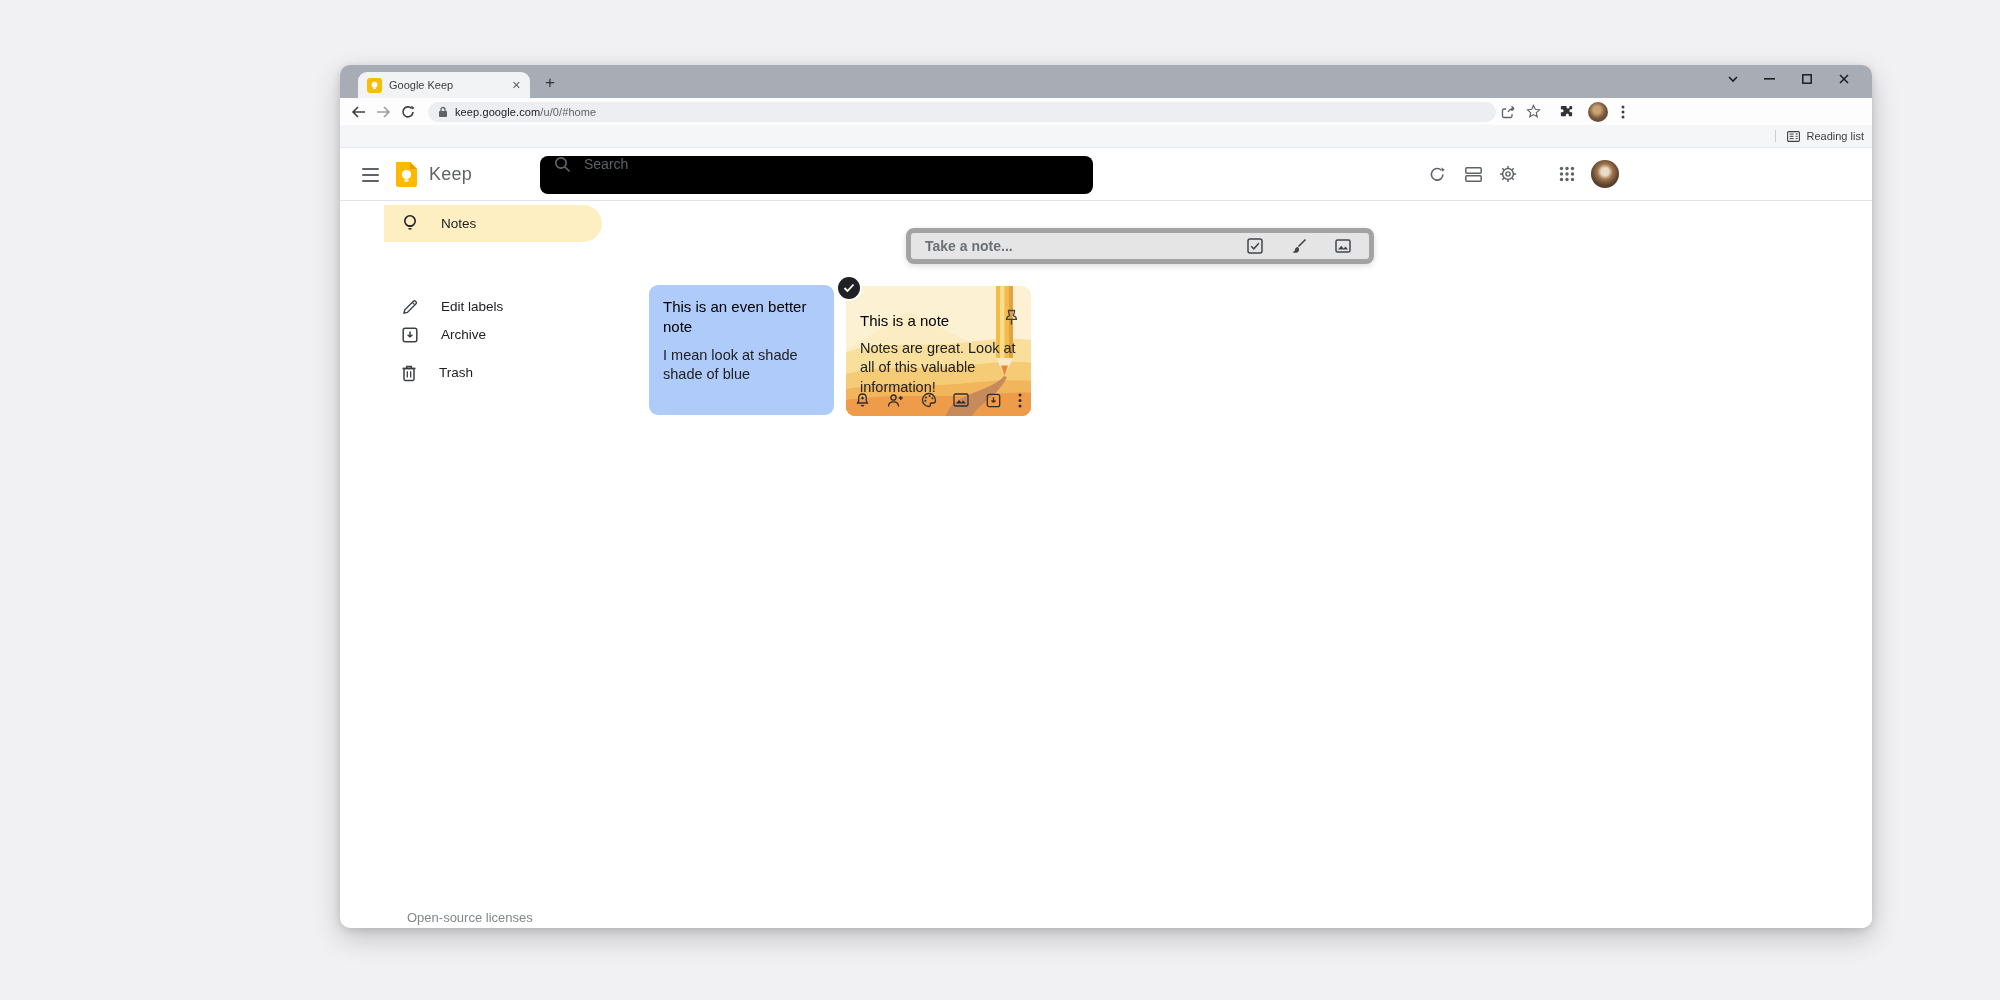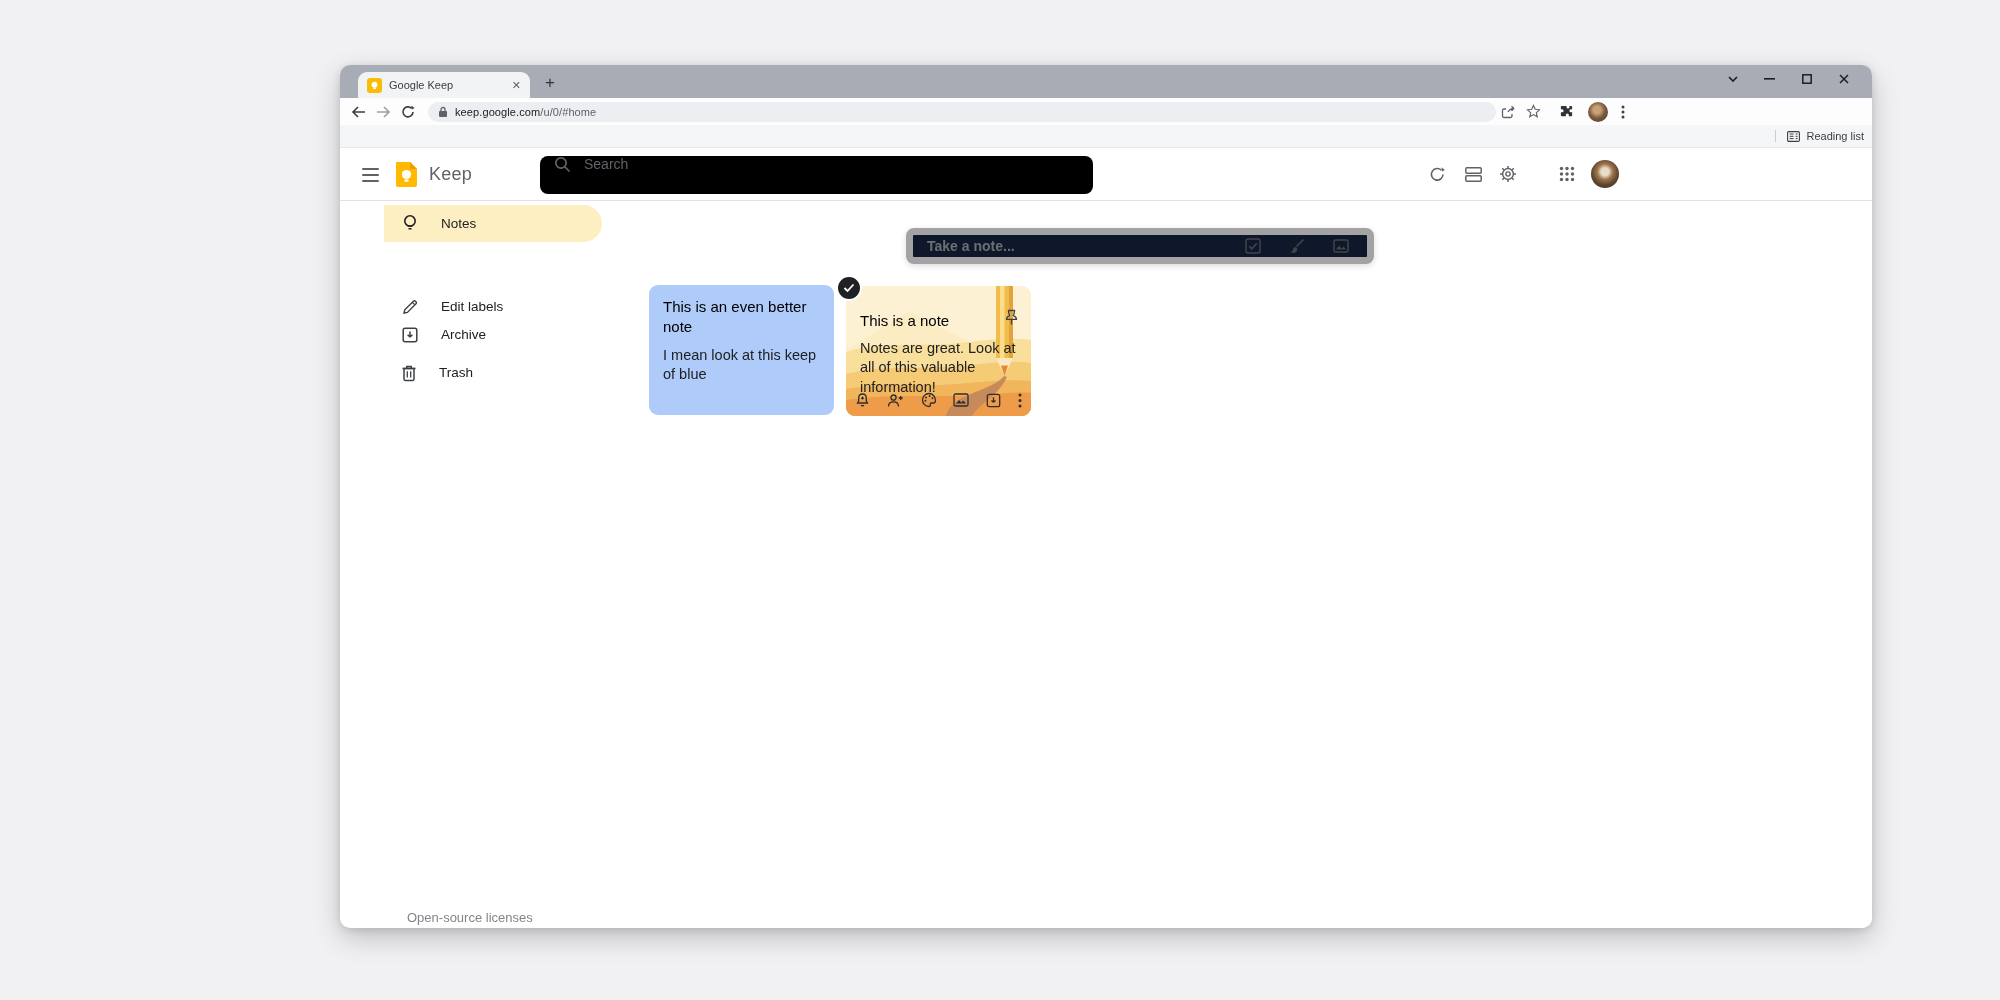--- a/index.html
+++ b/index.html
@@ -55,21 +55,21 @@
   .search-ph{font-size:14px;color:#5f6368;}
   .hd-icon{position:absolute;top:13px;width:26px;height:26px;display:flex;align-items:center;justify-content:center;color:#5f6368;}
   .avatar-md{position:absolute;left:1251px;top:12px;width:28px;height:28px;border-radius:50%;
     background:radial-gradient(circle at 50% 42%, #e8dcc8 0 18%, #a0764c 36%, #5d4431 62%, #3f2f23 100%);}
   
   .main{position:absolute;top:137px;left:0;right:0;bottom:0;background:#fff;margin-left:44px;}
   .side-pill{position:absolute;left:0;top:3px;width:218px;height:37px;background:#feefc3;border-radius:0 20px 20px 0;}
   .side-item{position:absolute;left:0;width:218px;height:37px;display:flex;align-items:center;gap:22px;padding-left:17px;box-sizing:border-box;color:#3c4043;}
   .side-label{font-size:13.5px;color:#202124;font-weight:500;}
   .composer{
-    position:absolute;left:522px;top:26px;width:468px;height:36px;background:#0f172a;border:7px solid #a3a3a3;border-radius:8px;
+    position:absolute;left:522px;top:26px;width:468px;height:36px;background:#e5e5e5;border:5px solid #a3a3a3;border-radius:8px;
     box-shadow:0 2px 6px rgba(0,0,0,.14);display:flex;align-items:center;box-sizing:border-box;padding:11px 14px;
   }
   .composer-ph{font-size:14px;font-weight:bold;color:#6b7075;flex:1;}
   .composer-icons{display:flex;align-items:center;gap:28px;color:#41464b;padding-right:4px;}
   
   .note{position:absolute;width:185px;height:130px;border-radius:9px;box-sizing:border-box;overflow:hidden;}
   .note-blue{left:265px;top:83px;background:#aecbfa;padding:12px 14px;}
   .note-orange{left:462px;top:84px;}
   .note-illustration{position:absolute;inset:0;}
   .note-title{font-size:15px;font-weight:normal;color:#000000;line-height:1.35;}
@@ -324,21 +324,21 @@
           <svg width="16" height="16" viewBox="0 0 16 16">
               <rect x="1" y="2" width="14" height="12" rx="1.6" fill="none" stroke="#41464b" stroke-width="1.5"></rect>
               <path d="M3 11.5 L6.2 7.8 L8.6 10.4 L10.6 8.4 L13 11.5 Z" fill="#41464b"></path>
             </svg>
         </span>
       </span>
     </div>
 
     <div class="note note-blue">
       <div class="note-title">This is an even better note</div>
-      <div class="note-body">I mean look at this keep of blue</div>
+      <div class="note-body">I mean look at shade shade of blue</div>
     </div>
 
     <div class="note note-orange">
       <div class="note-illustration">
         <svg width="185" height="130" viewBox="0 0 185 130" preserveAspectRatio="none">
           <rect width="185" height="130" fill="#fcf1d3"></rect>
           <polygon points="0,64 62,26 140,64" fill="#f9e8b8" opacity="0.55"></polygon>
           <path d="M0,66 C30,56 70,60 100,58 C130,56 160,50 185,54 L185,130 L0,130 Z" fill="#f8df9c"></path>
           <path d="M0,88 C40,78 80,84 115,80 C145,77 165,74 185,77 L185,130 L0,130 Z" fill="#f5cb76"></path>
           <path d="M0,103 C35,96 75,101 110,98 C145,95 165,93 185,95 L185,130 L0,130 Z" fill="#f1b55c"></path>

